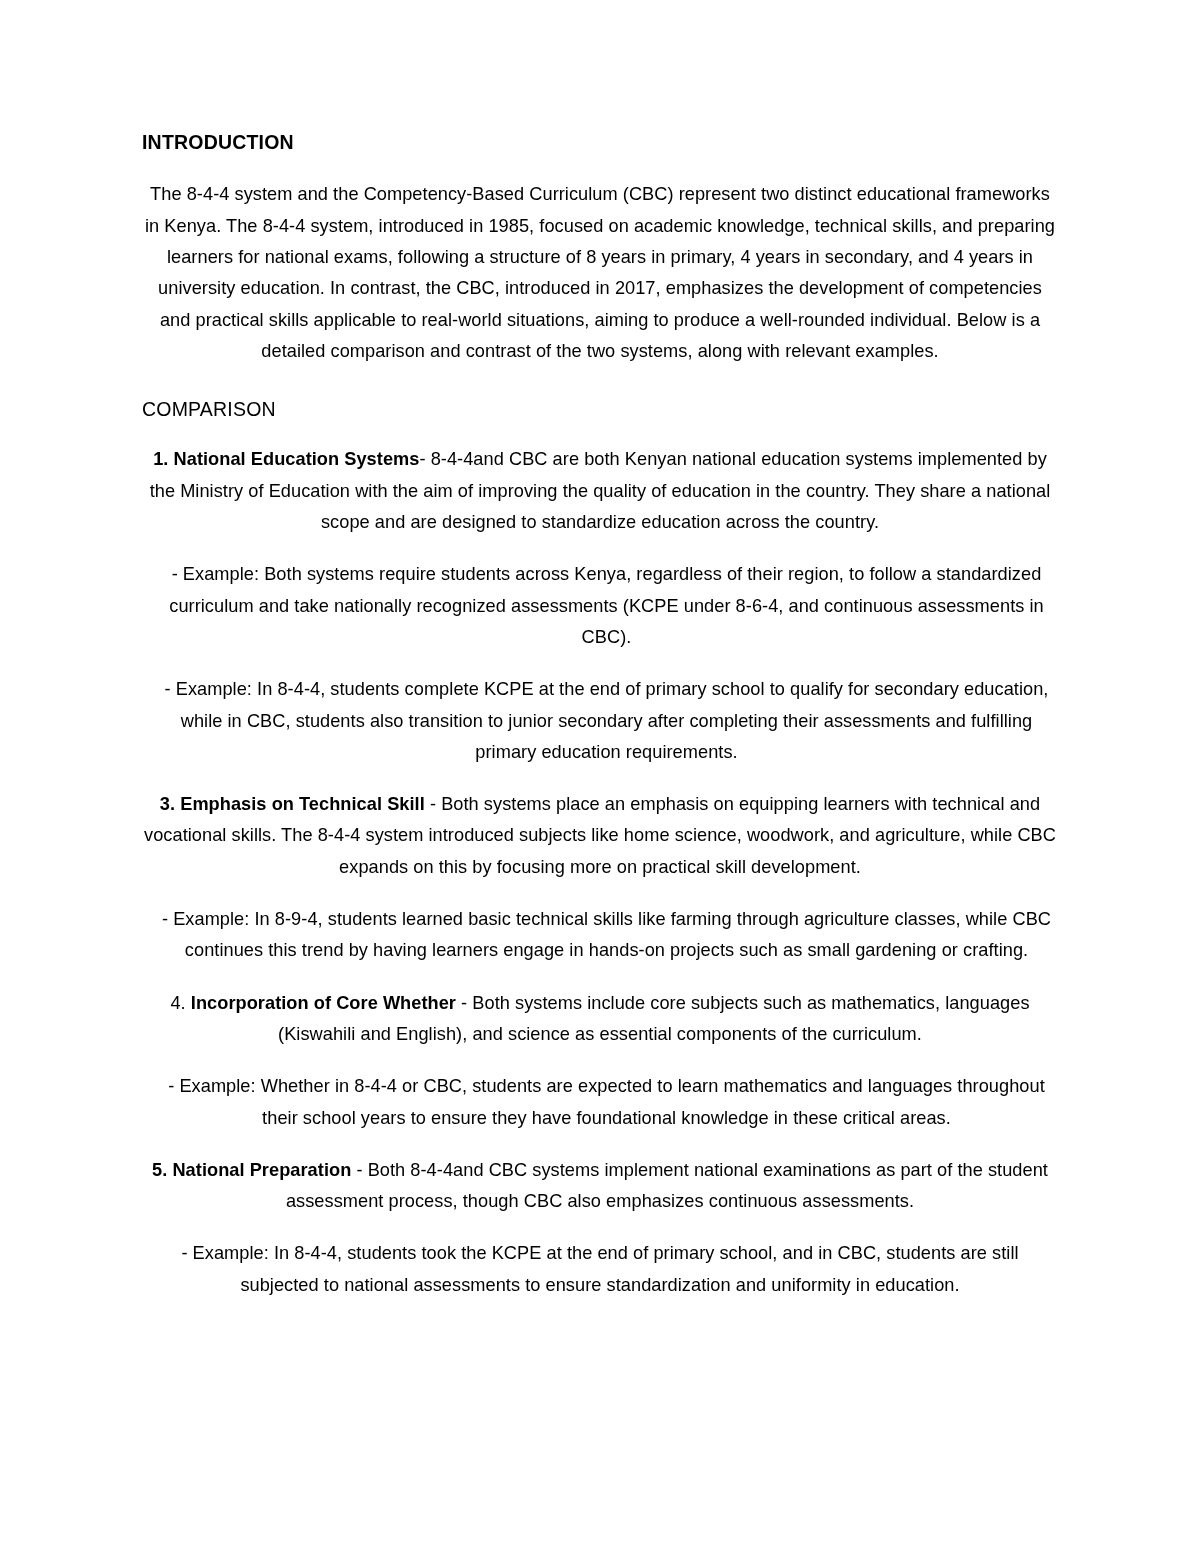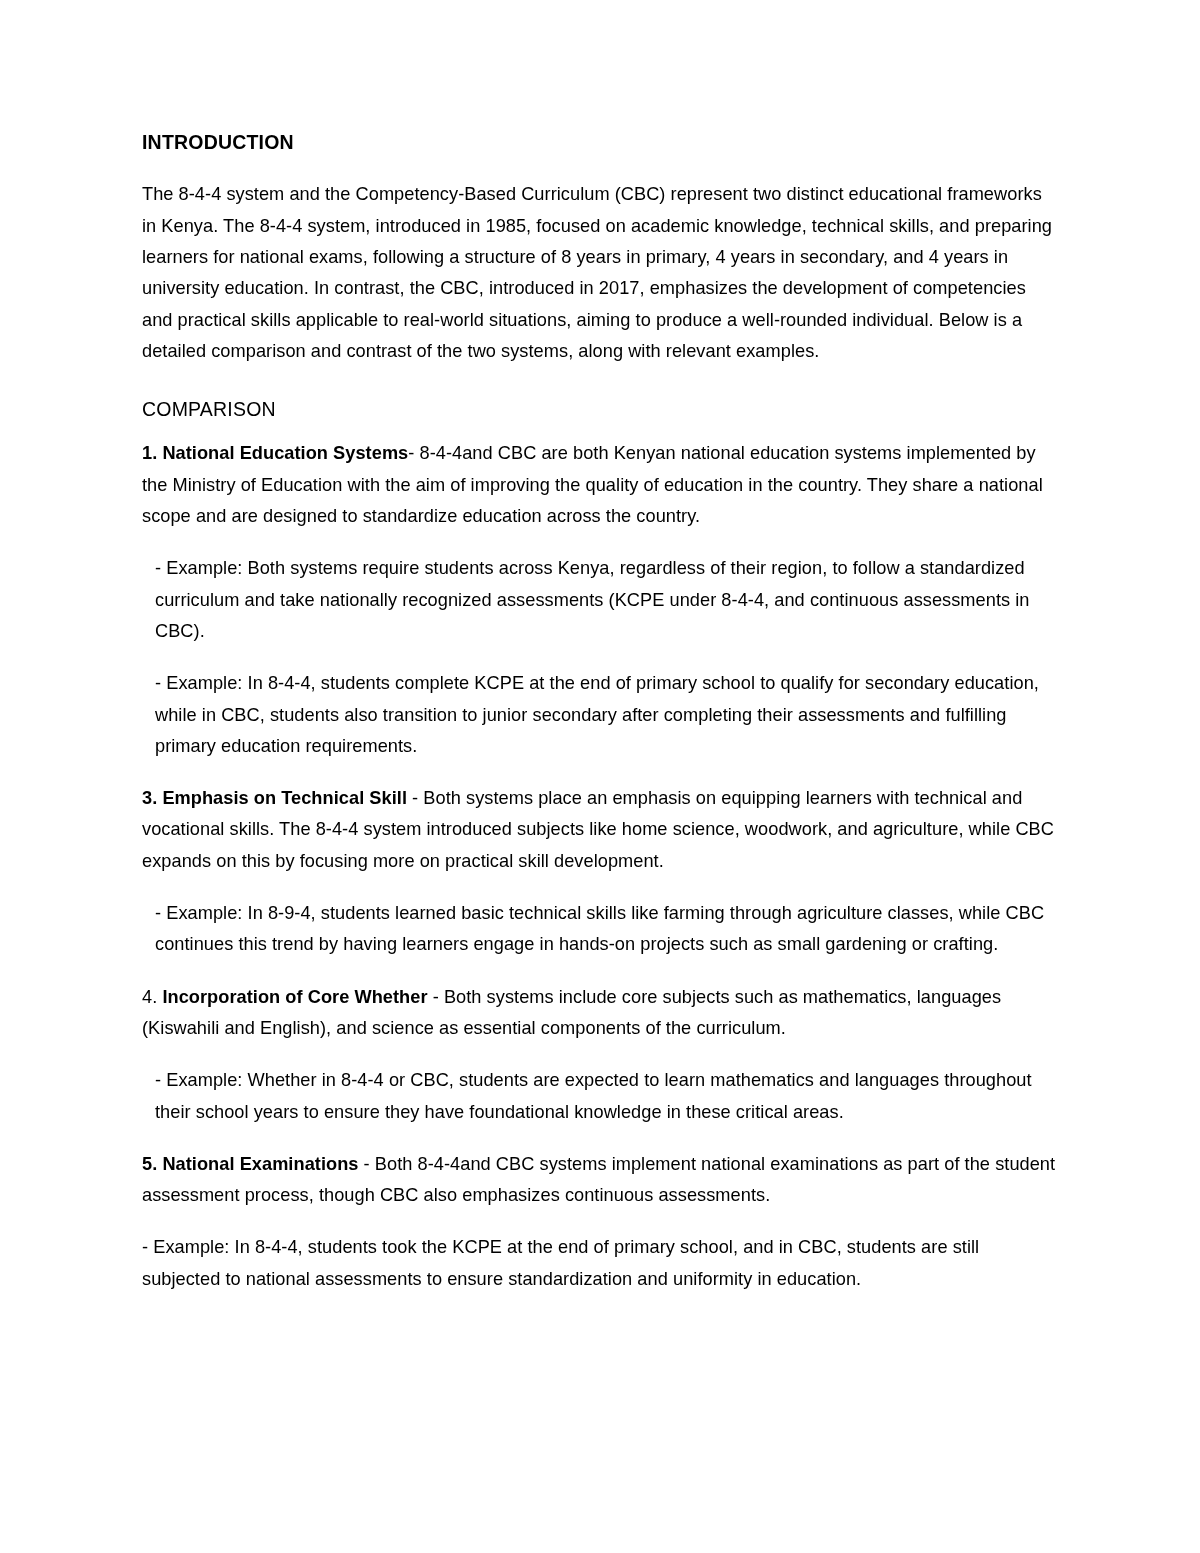--- a/index.html
+++ b/index.html
@@ -29,28 +29,28 @@
     font-size: 19.5px;
     font-weight: bold;
     letter-spacing: 0.2px;
     margin: 0 0 24px 0;
     line-height: 1.3;
   }
   h2.section-heading {
     font-size: 19.5px;
     font-weight: normal;
     letter-spacing: 0.2px;
-    margin: 30px 0 16px 0;
+    margin: 30px 0 22px 0;
     line-height: 1.3;
   }
   p.para {
     font-size: 18.2px;
     line-height: 1.72;
     margin: 0 0 21px 0;
-    text-align: left;
+    text-align: center;
     letter-spacing: 0.05px;
   }
   p.example {
     padding-left: 13px;
   }
   .lead-bold {
     font-weight: bold;
   }
   .num-plain {
     font-weight: normal;
@@ -62,27 +62,27 @@
 <div class="page">
   <div class="doc-body">
 
     <h1 class="section-heading">INTRODUCTION</h1>
 
     <p class="para">The 8-4-4 system and the Competency-Based Curriculum (CBC) represent two distinct educational frameworks in Kenya. The 8-4-4 system, introduced in 1985, focused on academic knowledge, technical skills, and preparing learners for national exams, following a structure of 8 years in primary, 4 years in secondary, and 4 years in university education. In contrast, the CBC, introduced in 2017, emphasizes the development of competencies and practical skills applicable to real-world situations, aiming to produce a well-rounded individual. Below is a detailed comparison and contrast of the two systems, along with relevant examples.</p>
 
     <h2 class="section-heading">COMPARISON</h2>
 
     <p class="para"><span class="lead-bold">1.</span> <span class="lead-bold">National Education Systems</span><span>- 8-4-4and CBC are both Kenyan national education systems implemented by the Ministry of Education with the aim of improving the quality of education in the country. They share a national scope and are designed to standardize education across the country.</span></p>
-    <p class="para example">- Example: Both systems require students across Kenya, regardless of their region, to follow a standardized curriculum and take nationally recognized assessments (KCPE under 8-4-4, and continuous assessments in CBC).</p>
+    <p class="para example">- Example: Both systems require students across Kenya, regardless of their region, to follow a standardized curriculum and take nationally recognized assessments (KCPE under 8-6-4, and continuous assessments in CBC).</p>
 
     <p class="para example">- Example: In 8-4-4, students complete KCPE at the end of primary school to qualify for secondary education, while in CBC, students also transition to junior secondary after completing their assessments and fulfilling primary education requirements.</p>
 
     <p class="para"><span class="lead-bold">3.</span> <span class="lead-bold">Emphasis on Technical Skill</span> <span>- Both systems place an emphasis on equipping learners with technical and vocational skills. The 8-4-4 system introduced subjects like home science, woodwork, and agriculture, while CBC expands on this by focusing more on practical skill development.</span></p>
     <p class="para example">- Example: In 8-9-4, students learned basic technical skills like farming through agriculture classes, while CBC continues this trend by having learners engage in hands-on projects such as small gardening or crafting.</p>
 
     <p class="para"><span class="num-plain">4.</span> <span class="lead-bold">Incorporation of Core Whether</span> <span>- Both systems include core subjects such as mathematics, languages (Kiswahili and English), and science as essential components of the curriculum.</span></p>
     <p class="para example">- Example: Whether in 8-4-4 or CBC, students are expected to learn mathematics and languages throughout their school years to ensure they have foundational knowledge in these critical areas.</p>
 
-    <p class="para"><span class="lead-bold">5.</span> <span class="lead-bold">National Examinations</span> <span>- Both 8-4-4and CBC systems implement national examinations as part of the student assessment process, though CBC also emphasizes continuous assessments.</span></p>
+    <p class="para"><span class="lead-bold">5.</span> <span class="lead-bold">National Preparation</span> <span>- Both 8-4-4and CBC systems implement national examinations as part of the student assessment process, though CBC also emphasizes continuous assessments.</span></p>
     <p class="para">- Example: In 8-4-4, students took the KCPE at the end of primary school, and in CBC, students are still subjected to national assessments to ensure standardization and uniformity in education.</p>
 
   </div>
 </div>
 
 </body></html>

